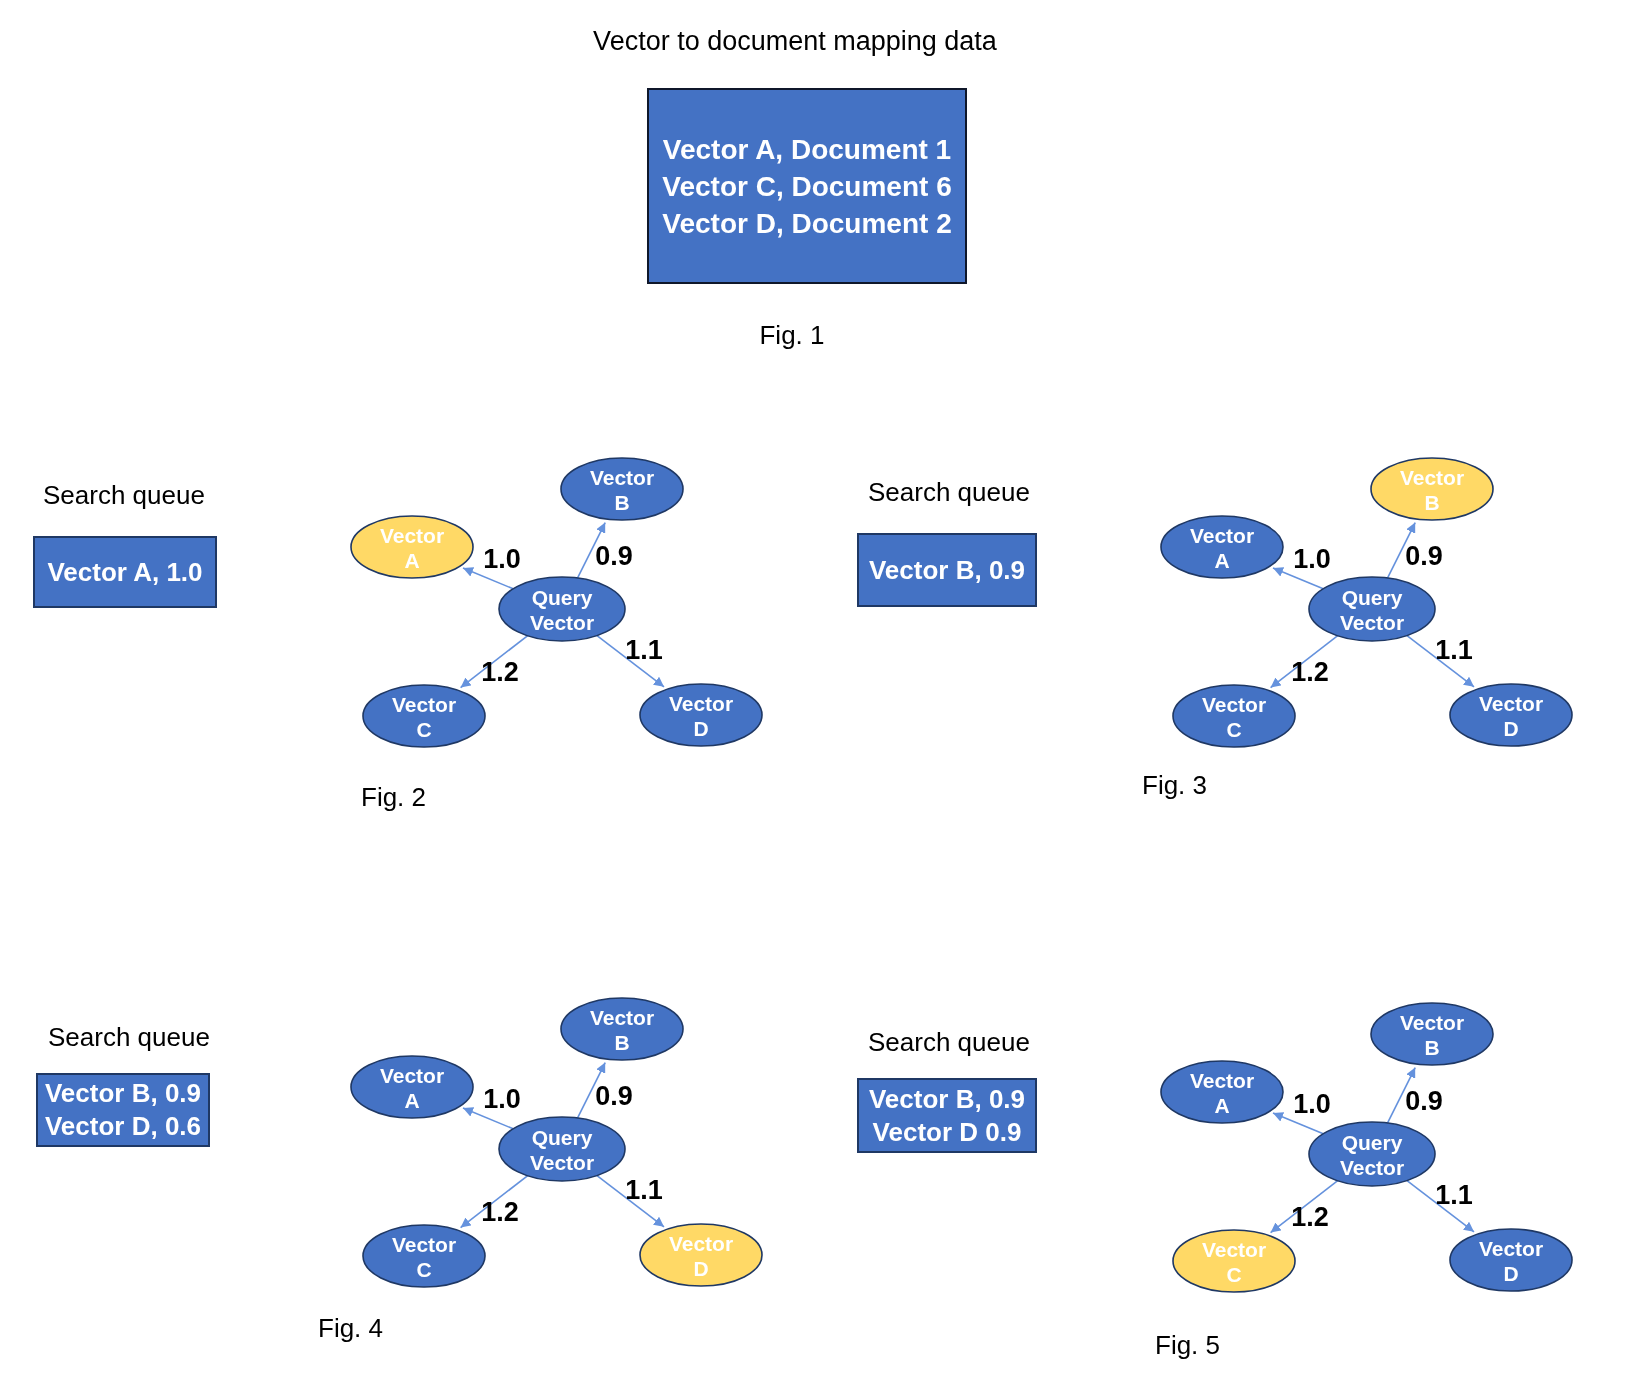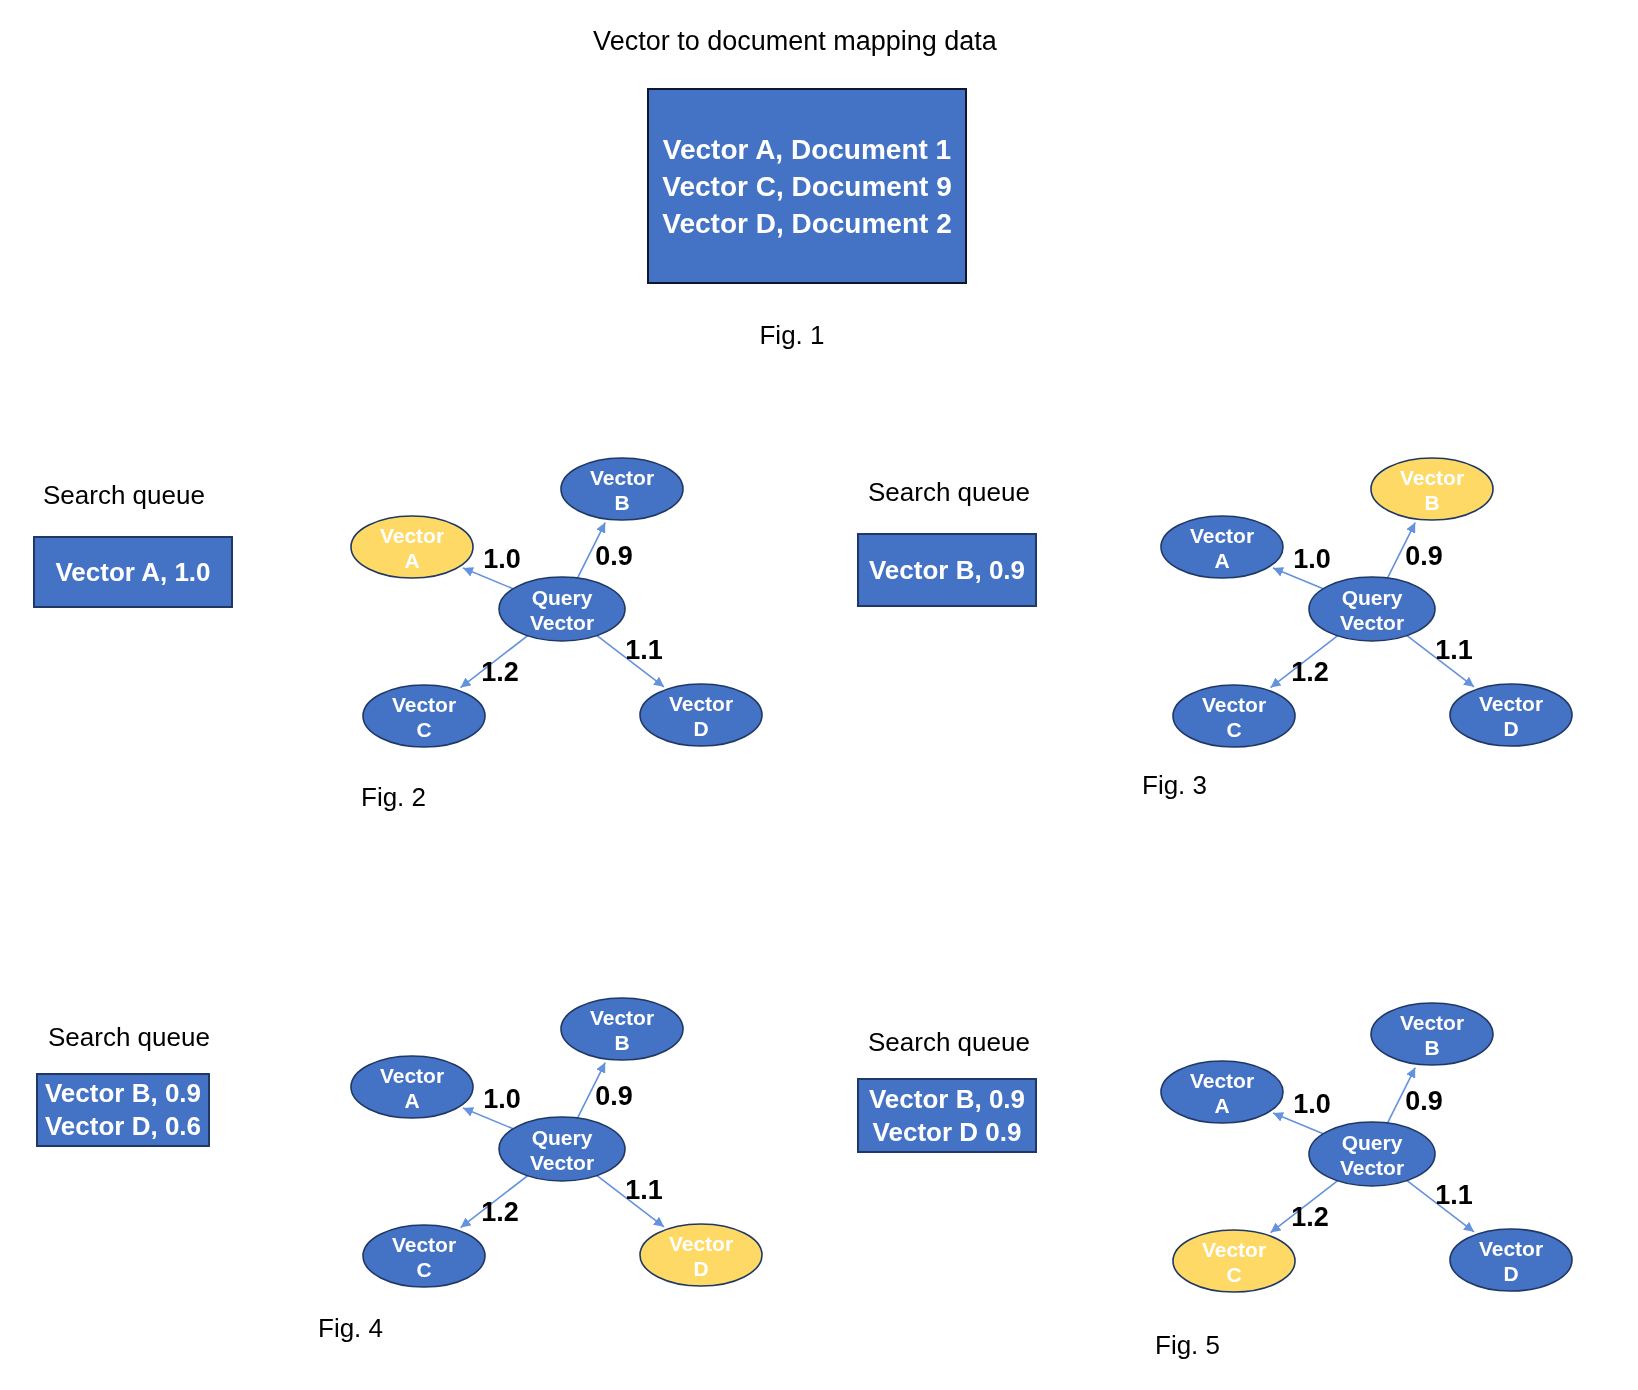--- a/index.html
+++ b/index.html
@@ -54,28 +54,28 @@
 
   svg.graph { overflow: visible; }
 </style>
 </head>
 <body>
 
 <div class="abs fig1-title">Vector to document mapping data</div>
 
 <div class="abs mapping-box">
   <div>Vector A, Document 1</div>
-  <div>Vector C, Document 9</div>
+  <div>Vector C, Document 6</div>
   <div>Vector D, Document 2</div>
 </div>
 
 <div class="abs fig-caption" style="left:732px; top:320px; width:120px; text-align:center;">Fig. 1</div>
 
 <div class="abs queue-title" style="left:43px; top:480px;">Search queue</div>
-<div class="abs queue-box" style="left:33px; top:536px; width:200px; height:72px;align-items:center;">
+<div class="abs queue-box" style="left:33px; top:536px; width:184px; height:72px;align-items:center;">
   <div>Vector A, 1.0</div>
 </div>
 <svg class="abs graph" style="left:330px; top:440px;" width="460" height="340" viewBox="0 0 460 340">
     <defs>
       <marker id="ah0" markerUnits="userSpaceOnUse" markerWidth="12" markerHeight="10" refX="10" refY="5" orient="auto">
         <path d="M0,0 L10,5 L0,10 Z" fill="#6592DD"></path>
       </marker>
     </defs>
     <line x1="186.83139340433772" y1="150.33030927379292" x2="133.02031494147505" y2="128.08839684247636" stroke="#6592DD" stroke-width="1.6" marker-end="url(#ah0)"></line>
     <text x="172" y="128" text-anchor="middle" fill="#000000" font-size="27" font-weight="700" font-family="&quot;Liberation Sans&quot;, sans-serif">1.0</text>

